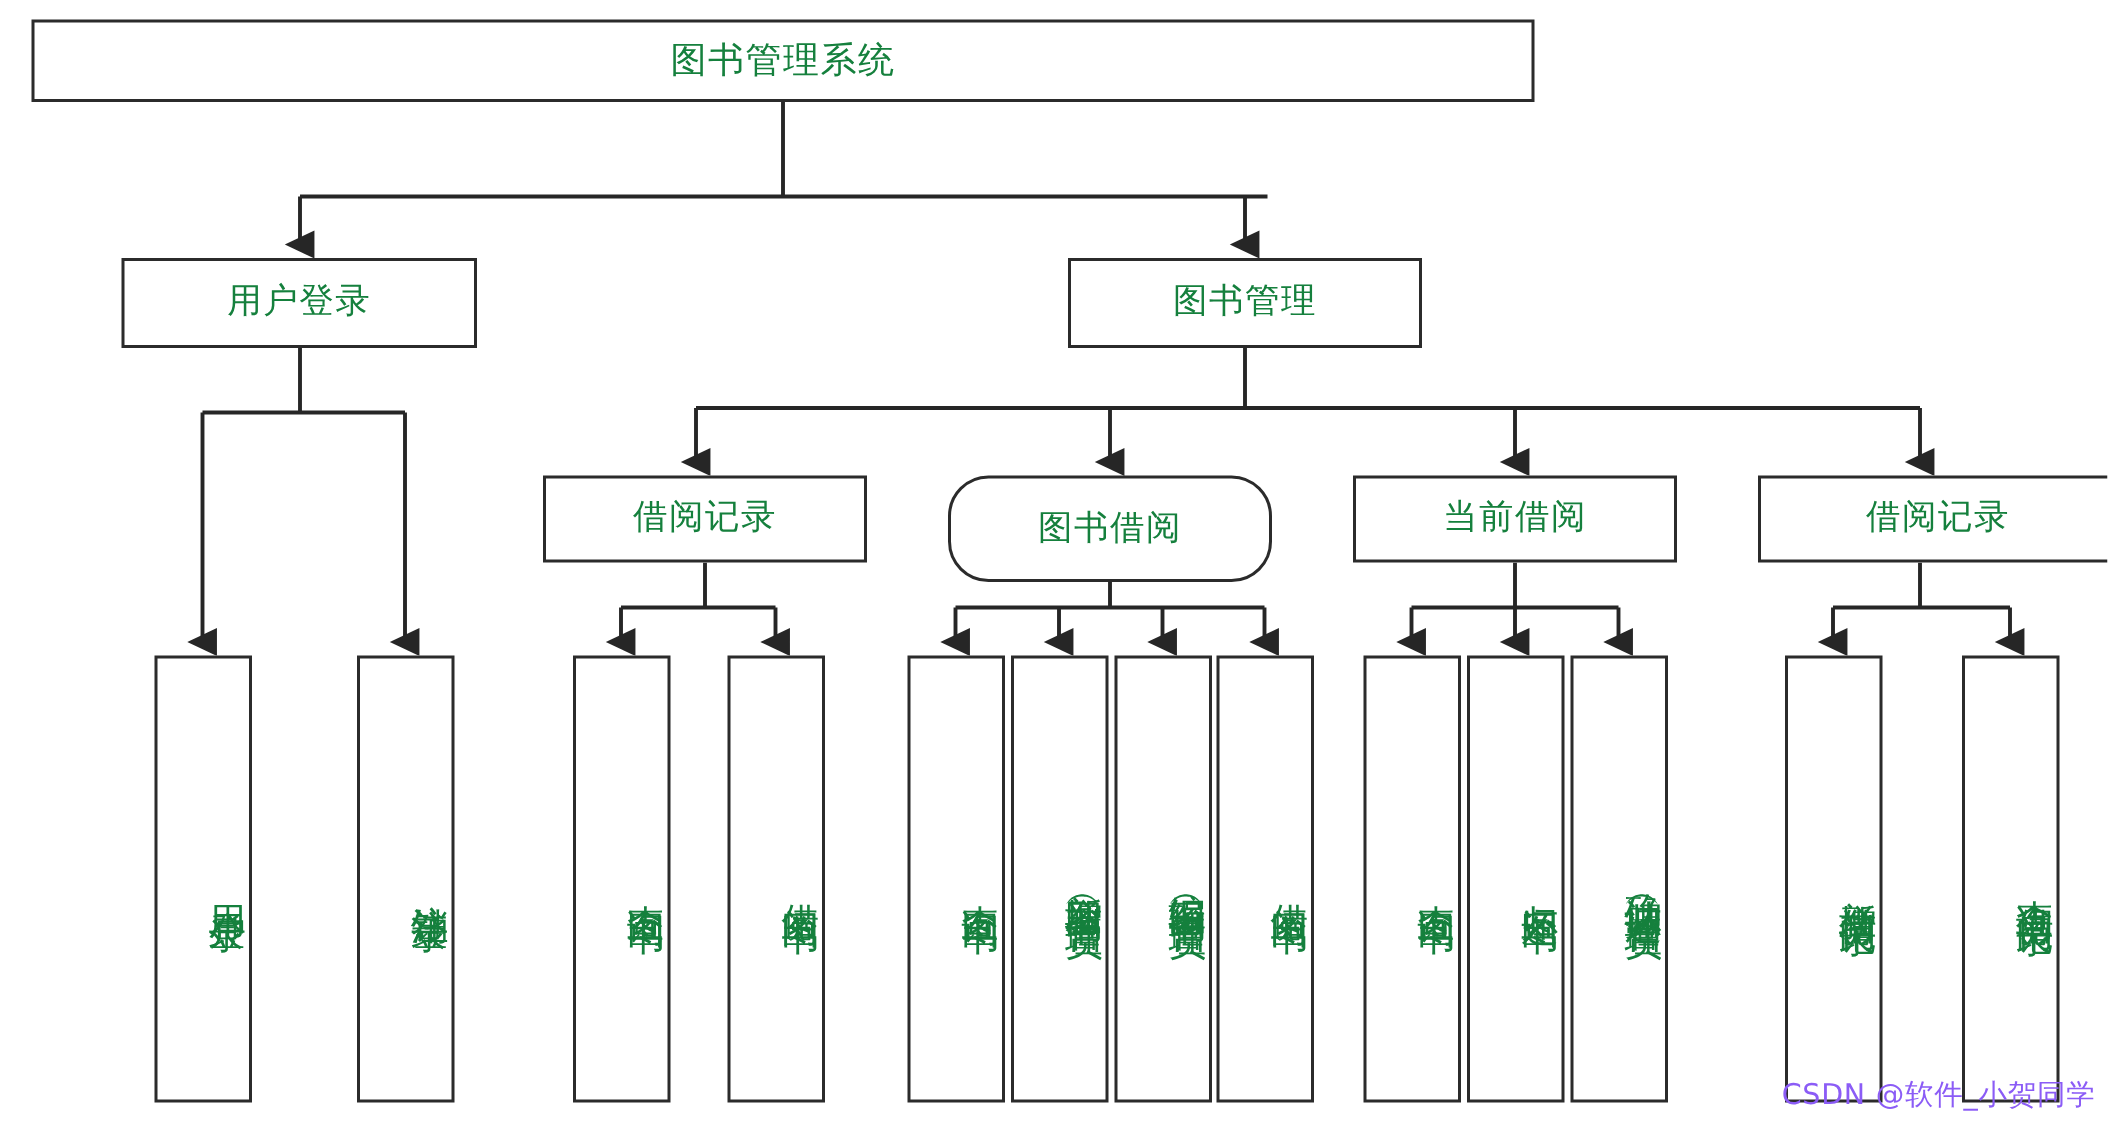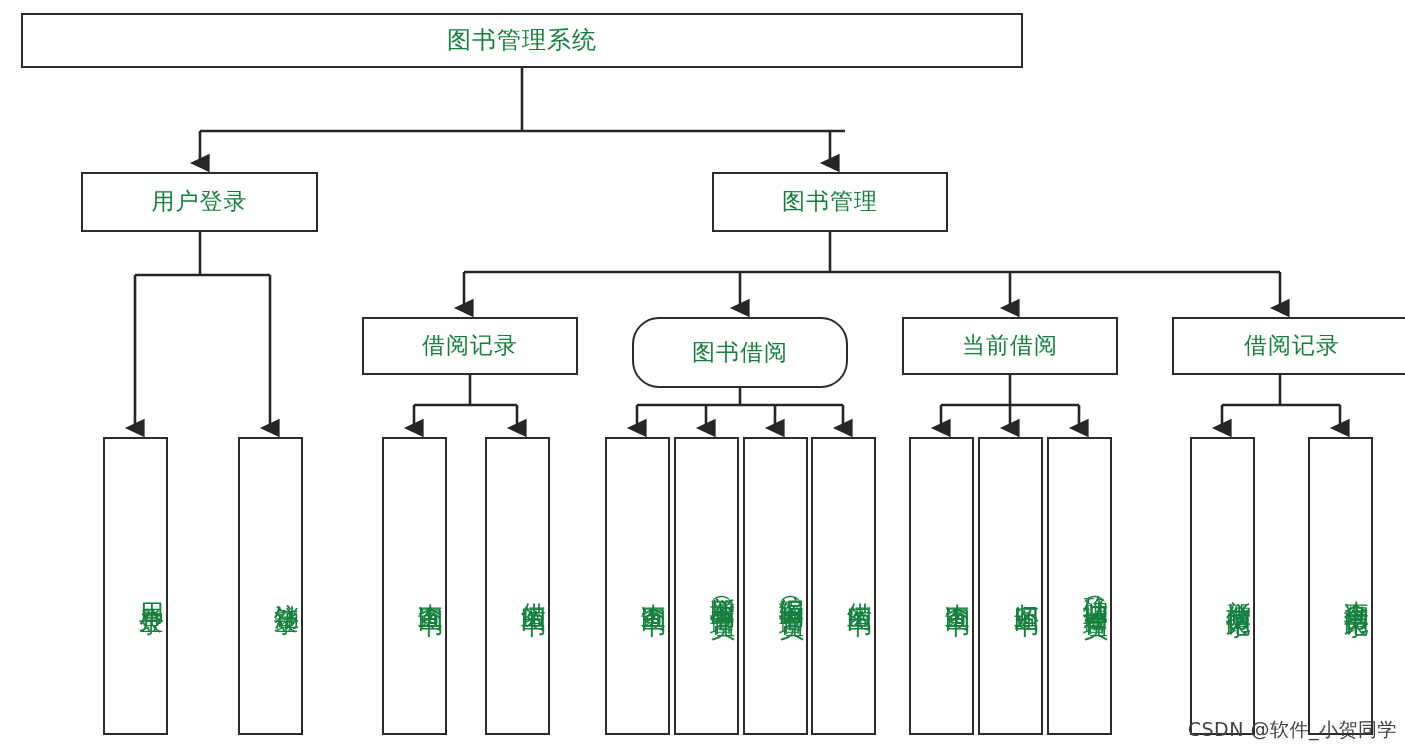--- a/index.html
+++ b/index.html
@@ -62,21 +62,21 @@
     writing-mode: vertical-rl;
     text-orientation: upright;
     display: block;
     text-align: center;
   }
   .watermark {
     position: absolute;
     right: 8px;
     bottom: 4px;
     font-size: 19px;
-    color: #404040;
+    color: #8b5cf6;
     letter-spacing: 0.5px;
     white-space: nowrap;
     z-index: 6;
     font-family: "DejaVu Sans", "Liberation Sans", sans-serif;
   }
 </style>
 </head>
 <body>
 
 <div id="canvas">

